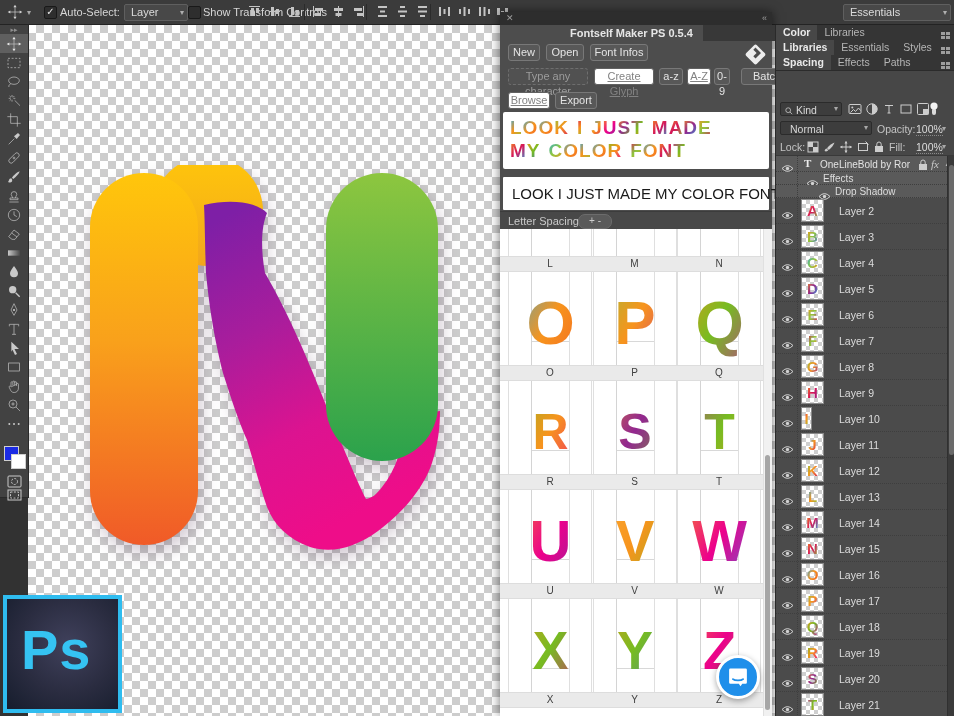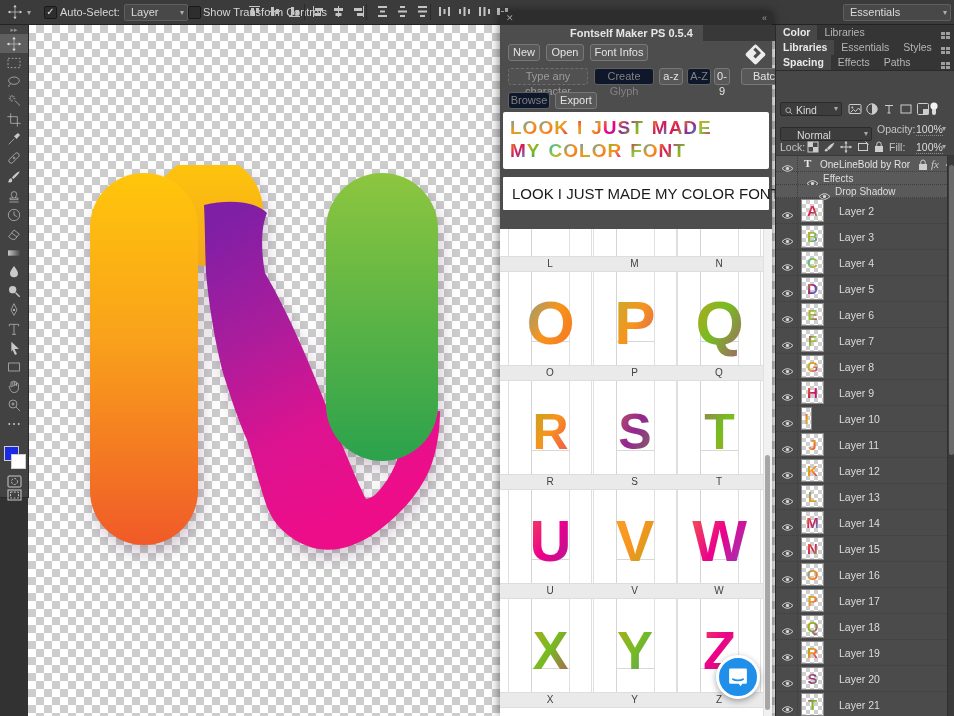--- a/index.html
+++ b/index.html
@@ -42,21 +42,21 @@
   .fs-titlebar{position:absolute;left:0;top:0;width:272px;height:13px;background:#2D2D2D;color:#9C9C9C;font-size:9px;}
   .fs-close{position:absolute;left:6px;top:1px;}
   .fs-collapse{position:absolute;right:6px;top:1px;letter-spacing:-1px;}
   .fs-tabbar{position:absolute;left:15px;top:13px;width:260px;height:16px;background:#383838;margin-left:45px;}
   .fs-tab{position:absolute;left:0;top:0;height:16px;background:#4D4D4D;color:#E6E6E6;font-size:11px;
     font-weight:bold;line-height:16px;padding:0 10px;}
   .fs-menu{position:absolute;right:6px;top:5px;}
   .fs-body{position:absolute;left:0;top:29px;width:272px;height:675px;background:#4D4D4D;}
   .btn{position:absolute;height:17px;background:#585858;border:1px solid #787878;border-radius:3px;
     color:#E4E4E4;font-size:11px;line-height:15px;text-align:center;box-sizing:border-box;}
-  .btn.dis{color:#828282;border-color:#616161;background:#0f172a;}
+  .btn.dis{color:#828282;border-color:#616161;background:#ffffff;text-decoration:underline;}
   .btn.inputish{background:#515151;border:1px dashed #6E6E6E;color:#9C9C9C;}
   #fsPreview{position:absolute;left:3px;top:71px;width:266px;height:57px;background:#fff;border-radius:2px;
     overflow:hidden;}
   .pv-line{position:absolute;left:7px;white-space:nowrap;}
   .pv-ch{display:inline-block;font-weight:bold;font-size:19px;line-height:22px;letter-spacing:0;
     -webkit-background-clip:text;background-clip:text;color:transparent;margin-right:1px;}
   .pv-sp{display:inline-block;width:8px;}
   #fsInput{position:absolute;left:3px;top:136px;width:266px;height:33px;background:#fff;border-radius:1px;}
   #fsInput .txt{position:absolute;left:9px;top:8px;font-size:15px;color:#1A1A1A;white-space:nowrap;}
   .cursor{display:inline-block;width:1px;height:16px;background:#111;vertical-align:-3px;margin-left:3px;}
@@ -221,20 +221,23 @@
                C 350 280 352 262 352 246
                L 318 250
                C 316 280 308 305 294 322
                C 288 330 284 333 278 334
                C 268 315 242 250 225 208
                C 208 166 190 130 177 108
                C 172 80 174 60 179 48
                C 170 38 145 33 116 40 Z" fill="url(#gMag)"></path>
       <rect x="238" y="8" width="112" height="288" rx="56" fill="url(#gGrn)"></rect>
     </svg>
+    <div id="psLogo">
+      <span>Ps</span>
+    </div>
   </div>
 
   <aside id="toolbar">
     <div class="tb-head">▸▸</div>
     <div id="toolList">
         <div class="tool sel">
           <svg width="16" height="16" viewBox="0 0 24 24" stroke="#C9C9C9" fill="none">
             <path d="M12 3v18M3 12h18"></path>
             <path d="M12 1l2.4 4h-4.8zM12 23l2.4-4h-4.8zM1 12l4-2.4v4.8zM23 12l-4-2.4v4.8z" fill="#E6E6E6" stroke="none"></path>
           </svg>
@@ -413,20 +416,26 @@
 
       <div id="fsPreview">
         <div class="pv-line" style="top:5px;" id="pvLine1"><span class="pv-ch" style="background-image: linear-gradient(135deg, rgb(41, 171, 226), rgb(247, 148, 29), rgb(140, 198, 63));">L</span><span class="pv-ch" style="background-image: linear-gradient(135deg, rgb(41, 171, 226), rgb(247, 148, 29), rgb(241, 90, 36));">O</span><span class="pv-ch" style="background-image: linear-gradient(135deg, rgb(41, 171, 226), rgb(247, 148, 29), rgb(241, 90, 36));">O</span><span class="pv-ch" style="background-image: linear-gradient(135deg, rgb(140, 198, 63), rgb(247, 148, 29), rgb(212, 20, 90));">K</span><span class="pv-sp"></span><span class="pv-ch" style="background-image: linear-gradient(135deg, rgb(212, 20, 90), rgb(247, 148, 29), rgb(140, 198, 63));">I</span><span class="pv-sp"></span><span class="pv-ch" style="background-image: linear-gradient(135deg, rgb(41, 171, 226), rgb(247, 148, 29), rgb(212, 20, 90));">J</span><span class="pv-ch" style="background-image: linear-gradient(135deg, rgb(247, 148, 29), rgb(236, 0, 140), rgb(123, 46, 158));">U</span><span class="pv-ch" style="background-image: linear-gradient(135deg, rgb(247, 148, 29), rgb(146, 39, 143), rgb(118, 188, 33));">S</span><span class="pv-ch" style="background-image: linear-gradient(135deg, rgb(196, 41, 155), rgb(118, 188, 33), rgb(247, 148, 29));">T</span><span class="pv-sp"></span><span class="pv-ch" style="background-image: linear-gradient(135deg, rgb(247, 148, 29), rgb(212, 20, 90), rgb(41, 171, 226));">M</span><span class="pv-ch" style="background-image: linear-gradient(135deg, rgb(247, 148, 29), rgb(212, 20, 90), rgb(140, 198, 63));">A</span><span class="pv-ch" style="background-image: linear-gradient(135deg, rgb(247, 148, 29), rgb(146, 39, 143), rgb(41, 171, 226));">D</span><span class="pv-ch" style="background-image: linear-gradient(135deg, rgb(247, 148, 29), rgb(140, 198, 63), rgb(212, 20, 90));">E</span></div>
         <div class="pv-line" style="top:28px;" id="pvLine2"><span class="pv-ch" style="background-image: linear-gradient(135deg, rgb(247, 148, 29), rgb(212, 20, 90), rgb(41, 171, 226));">M</span><span class="pv-ch" style="background-image: linear-gradient(135deg, rgb(247, 148, 29), rgb(118, 188, 33), rgb(59, 111, 212));">Y</span><span class="pv-sp"></span><span class="pv-ch" style="background-image: linear-gradient(135deg, rgb(41, 171, 226), rgb(140, 198, 63), rgb(247, 148, 29));">C</span><span class="pv-ch" style="background-image: linear-gradient(135deg, rgb(41, 171, 226), rgb(247, 148, 29), rgb(241, 90, 36));">O</span><span class="pv-ch" style="background-image: linear-gradient(135deg, rgb(41, 171, 226), rgb(247, 148, 29), rgb(140, 198, 63));">L</span><span class="pv-ch" style="background-image: linear-gradient(135deg, rgb(41, 171, 226), rgb(247, 148, 29), rgb(241, 90, 36));">O</span><span class="pv-ch" style="background-image: linear-gradient(135deg, rgb(118, 188, 33), rgb(247, 148, 29), rgb(236, 0, 140));">R</span><span class="pv-sp"></span><span class="pv-ch" style="background-image: linear-gradient(135deg, rgb(212, 20, 90), rgb(140, 198, 63), rgb(247, 148, 29));">F</span><span class="pv-ch" style="background-image: linear-gradient(135deg, rgb(41, 171, 226), rgb(247, 148, 29), rgb(241, 90, 36));">O</span><span class="pv-ch" style="background-image: linear-gradient(135deg, rgb(247, 148, 29), rgb(212, 20, 90), rgb(140, 198, 63));">N</span><span class="pv-ch" style="background-image: linear-gradient(135deg, rgb(196, 41, 155), rgb(118, 188, 33), rgb(247, 148, 29));">T</span></div>
       </div>
 
       <div id="fsInput">
         <span class="txt"><span>LOOK I JUST MADE MY COLOR FONT</span><span class="cursor"></span></span>
       </div>
 
+      <div id="lsRow">
+        <span class="lbl">Letter Spacing</span>
+        <span id="lsPill">
+          <span>+</span>&nbsp;<span>-</span>
+        </span>
+      </div>
 
       <div id="glyphGrid">
           <div class="g-row" style="height: 27px;">
             <div class="g-group" style="left: 8px; width: 84px;">
               <div class="g-cell" style="width: 23px;"></div>
               <div class="g-cell g-mid" style="width: 38px;"></div>
               <div class="g-cell" style="width: 23px;"></div>
             </div>
             <div class="g-group" style="left: 92.5px; width: 84px;">
               <div class="g-cell" style="width: 23px;"></div>
@@ -634,21 +643,21 @@
             </svg></span></span>
       <span class="abs" style="left:153px;top:3px;">
         <svg width="10" height="14" viewBox="0 0 10 14">
             <rect x="3" y="6" width="4" height="7" rx="2" fill="#DADADA"></rect>
             <circle cx="5" cy="4" r="3.6" fill="#F2F2F2"></circle>
           </svg>
       </span>
     </div>
 
     <div id="blendRow">
-      <span class="combo" style="left:4px;top:7px;width:92px;height:14px;padding:1px 0 0 16px;">
+      <span class="combo" style="left:4px;top:1px;width:92px;height:14px;padding:1px 0 0 9px;">
         <span>Normal</span><span class="caret">▾</span>
       </span>
       <span class="dock-lbl" style="left:101px;top:3px;">Opacity:</span>
       <span class="dock-val" style="left:140px;top:3px;border-bottom:1px dotted #8A8A8A;">100%</span>
       <span class="mini-caret" style="left:166px;top:4px;">▾</span>
     </div>
 
     <div id="lockRow">
       <span class="dock-lbl" style="left:4px;top:3px;">Lock:</span>
       <span id="lockIcons"><span class="abs" style="left: 30px; top: 2px;"><svg width="14" height="14" viewBox="0 0 14 14" stroke="#CDCDCD" fill="none">

